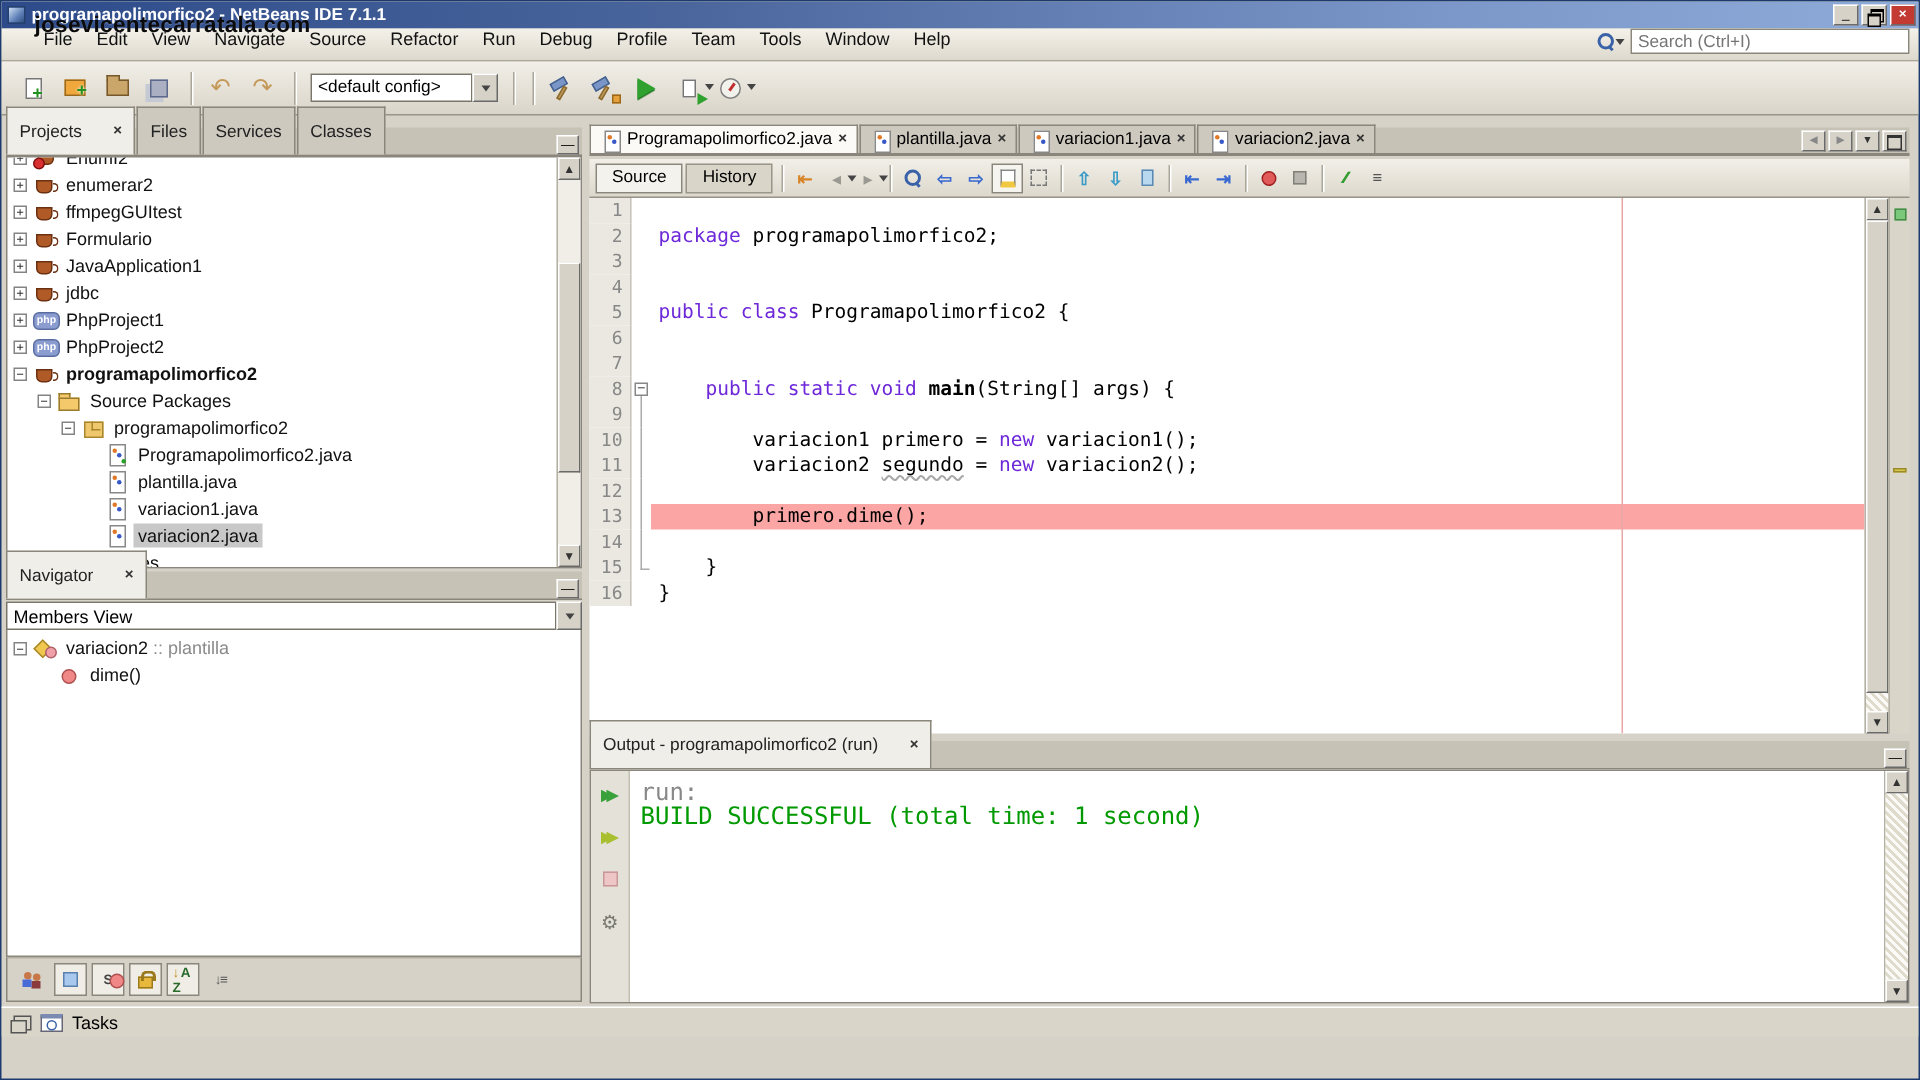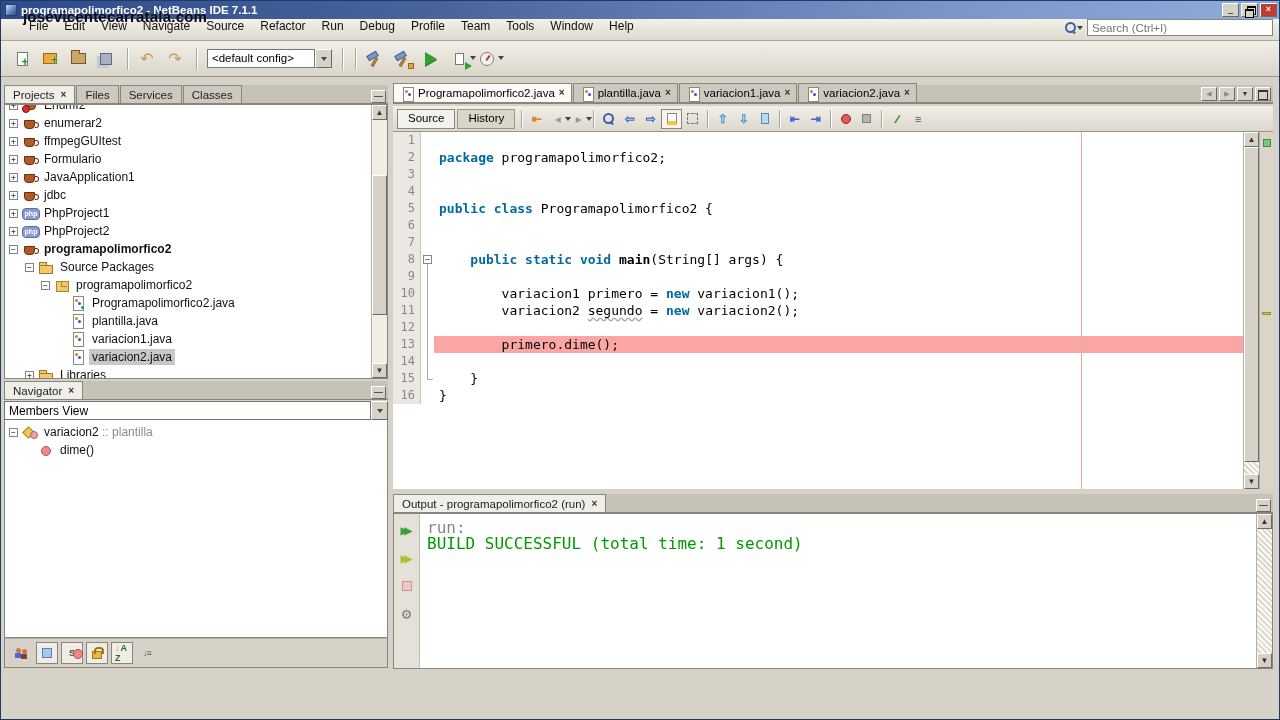--- a/index.html
+++ b/index.html
@@ -52,22 +52,22 @@
   .g-hammerhandle{position:absolute;left:11px;top:11px;width:3px;height:10px;background:#c09858;border:1px solid #8a6a30;transform:rotate(30deg);}
   .g-broom{position:absolute;right:2px;bottom:3px;width:6px;height:6px;background:#e8a03c;border:1px solid #9a6a1c;}
   .g-run{width:0;height:0;border-left:12px solid #2fa12f;border-top:7px solid transparent;border-bottom:7px solid transparent;filter:drop-shadow(0 1px 0 #1a701a);}
   .g-runsm{position:absolute;right:0;bottom:2px;width:0;height:0;border-left:7px solid #2fa12f;border-top:4px solid transparent;border-bottom:4px solid transparent;}
   .g-prof{width:14px;height:14px;border-radius:50%;background:#f2f2ec;border:1px solid #808080;position:relative;}
   .g-prof::after{content:"";position:absolute;left:6px;top:2px;width:2px;height:6px;background:#c03030;transform:rotate(35deg);}
   .tb .dd{position:absolute;right:-4px;top:10px;}
   
   .ptabs{position:absolute;left:0;top:0;right:0;height:19px;background:#c6c2b6;display:flex;align-items:flex-end;
     border-bottom:1px solid #8a867c;}
-  .ptab{height:18px;padding:2px 8px;font-size:11.5px;background:#cdc9bf;border:1px solid #8a867c;border-bottom:none;
-    margin-right:1px;display:flex;align-items:center;gap:6px;color:#222;white-space:nowrap;}
+  .ptab{height:32px;padding:2px 8px;font-size:11.5px;background:#cdc9bf;border:1px solid #8a867c;border-bottom:none;
+    margin-right:1px;display:flex;align-items:center;gap:21px;color:#222;white-space:nowrap;}
   .ptab.active{background:#f0eee8;font-weight:normal;}
   .tclose{font-size:10px;font-weight:bold;color:#333;line-height:8px;}
   .pmin{margin-left:auto;margin-right:2px;width:15px;height:13px;background:#d6d2c8;border:1px solid;
     border-color:#fff #6a6a6a #6a6a6a #fff;font-size:9px;line-height:10px;text-align:center;}
   
   #projects-panel{position:absolute;left:3px;top:84px;width:384px;height:294px;}
   #projects-body{position:absolute;left:0;top:19px;right:0;bottom:0;background:#fff;border:1px solid #8a867c;overflow:hidden;}
   #projects-tree{position:absolute;left:0;top:0;right:16px;bottom:0;overflow:hidden;}
   .trow{height:18px;display:flex;align-items:center;font-size:12px;white-space:nowrap;color:#111;}
   .trow.clip-top{margin-top:-9px;}
@@ -162,21 +162,21 @@
   .ln{width:28px;background:#eae8e1;color:#888;text-align:right;padding-right:5px;border-right:1px solid #c8c4ba;
     font-size:12px;flex:none;}
   .fd{width:13px;flex:none;position:relative;}
   .fd .fbox{position:absolute;left:2px;top:4px;width:9px;height:9px;border:1px solid #888;background:#fff;
     font-size:9px;line-height:7px;text-align:center;color:#555;}
   .fd.line::after{content:"";position:absolute;left:6px;top:0;bottom:0;border-left:1px solid #aaa;}
   .fd.corner::after{content:"";position:absolute;left:6px;top:0;height:9px;width:5px;border-left:1px solid #aaa;border-bottom:1px solid #aaa;}
   .fd.boxline::after{content:"";position:absolute;left:6px;top:13px;bottom:0;border-left:1px solid #aaa;}
   .ct{flex:1;white-space:pre;padding-left:5px;position:relative;z-index:2;color:#000;}
   .ct.hl{background:#fca5a5;}
-  .kw{color:#0369a1;font-weight:bold;}
+  .kw{color:#6d28d9;font-weight:normal;}
   .bd{font-weight:bold;}
   .wv{text-decoration:underline wavy #a8a8a8;text-underline-offset:2px;}
   #editor-sb{position:absolute;top:47px;right:14px;bottom:0;width:16px;background:#f0eee6;border-left:1px solid #b4b0a4;}
   #error-stripe{position:absolute;top:47px;right:0;bottom:0;width:14px;background:#d9d5c9;border-left:1px solid #b4b0a4;}
   #err-ok{position:absolute;left:3px;top:7px;width:8px;height:8px;background:#7ac87a;border:1px solid #4a8a4a;}
   #err-warn{position:absolute;left:2px;top:180px;width:9px;height:3px;background:#d8c84a;border:1px solid #9a8a2a;}
   
   #output-panel{position:absolute;left:392px;top:493px;width:880px;height:175px;}
   #output-body{position:absolute;left:0;top:19px;right:0;bottom:0;background:#fff;border:1px solid #8a867c;}
   #output-strip{position:absolute;left:0;top:0;bottom:0;width:26px;background:#e4e1d8;border-right:1px solid #c4c0b4;
@@ -658,15 +658,20 @@
         </div>
       <div id="output-text"><div><span class="o-dim">run:</span></div><div><span class="o-ok">BUILD SUCCESSFUL (total time: 1 second)</span></div></div>
       <div id="output-sb">
         <span class="sbtn" style="top:0;">▲</span>
         <span class="checker" style="position:absolute;left:0;top:15px;bottom:15px;width:15px;"></span>
         <span class="sbtn" style="bottom:0;">▼</span>
       </div>
     </div>
   </div>
 
+  <div id="tasks-bar">
+    <span class="g-group"></span>
+    <span class="g-taskwin"></span>
+    <span>Tasks</span>
+  </div>
 
 
 </div>
 
 </body></html>

